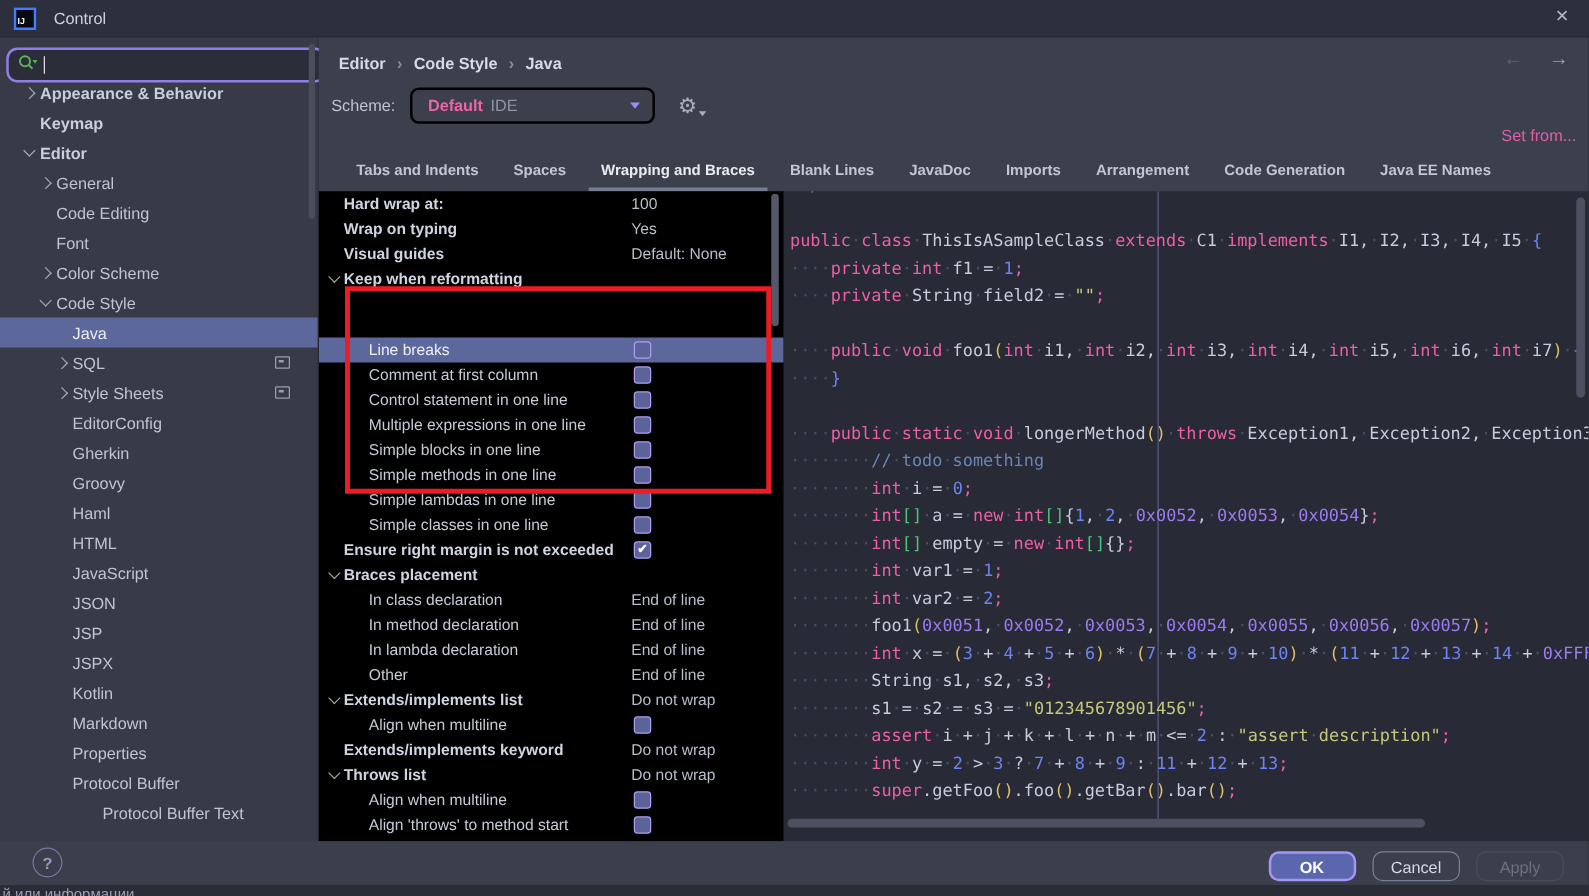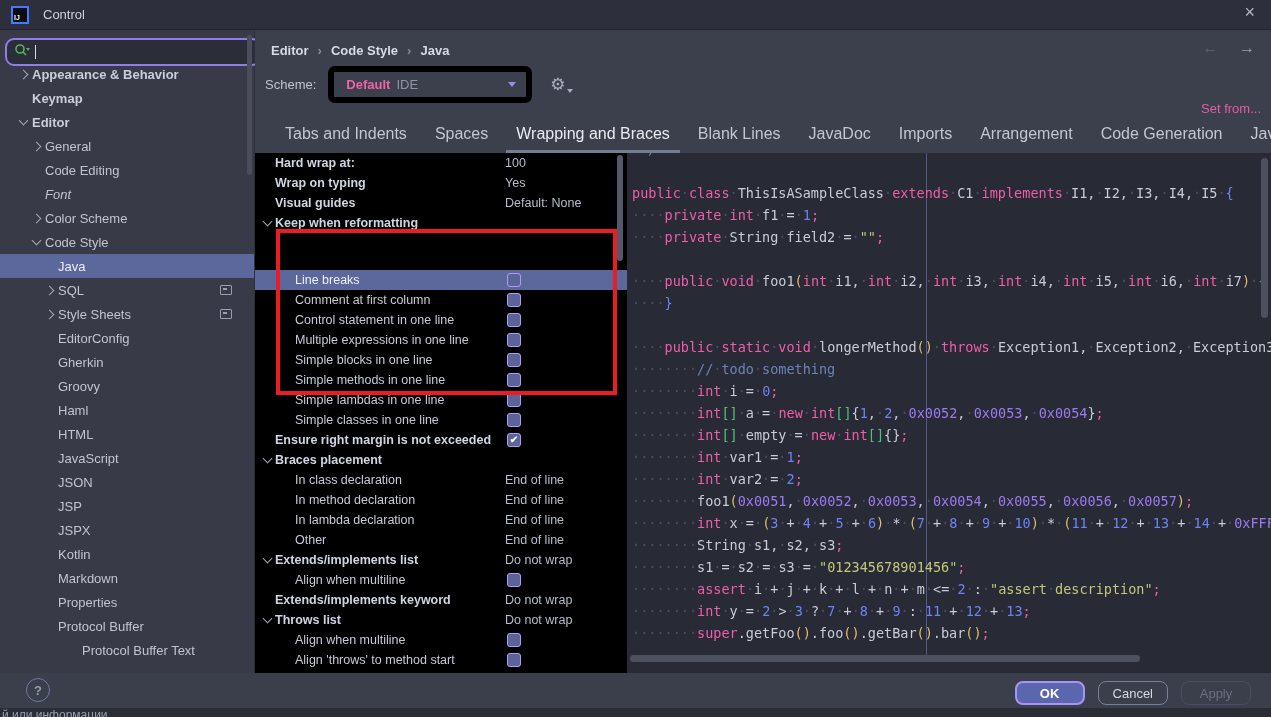--- a/index.html
+++ b/index.html
@@ -38,32 +38,32 @@
 
   
   .header{position:absolute;left:255px;top:30px;width:1016px;height:123px;background:#3C3F4C;}
   .breadcrumb{position:absolute;left:16px;top:13px;font-weight:bold;color:#D6DAE4;font-size:13px;}
   .bc-sep{color:#878D9C;margin:0 9px;}
   .nav-arrows{position:absolute;right:16px;top:9px;font-size:16px;}
   .nav-back{color:#5F6473;margin-right:16px;}
   .nav-fwd{color:#9AA1B3;}
   .scheme-row{position:absolute;left:10px;top:41px;height:27px;display:flex;align-items:center;font-size:13px;}
   .scheme-label{color:#BFC4D1;}
-  .scheme-select{margin-left:12px;width:168px;height:25px;border:6px solid #000000;border-radius:7px;
+  .scheme-select{margin-left:12px;width:168px;height:25px;border:2px solid #000000;border-radius:7px;
                  display:flex;align-items:center;padding:0 12px;position:relative;background:#3C3F4C;}
   .scheme-name{color:#ED63A6;font-weight:bold;}
   .scheme-suffix{color:#8F95A4;margin-left:6px;}
   .dd-arrow{position:absolute;right:10px;top:10px;width:0;height:0;border-left:4.5px solid transparent;
             border-right:4.5px solid transparent;border-top:5px solid #9B8CF0;}
   .gear{margin-left:18px;color:#A8AEBE;font-size:17px;position:relative;line-height:1;}
   .gear::after{content:"";position:absolute;right:-7px;bottom:0;width:0;height:0;
                border-left:3px solid transparent;border-right:3px solid transparent;border-top:4px solid #A8AEBE;}
   .set-from{position:absolute;right:10px;top:71px;color:#E05FA8;font-size:13px;}
   .tabs{position:absolute;left:20px;bottom:0;right:0;height:27px;display:flex;gap:8px;align-items:flex-end;}
-  .tab{padding:0 10px 7px;font-size:16px;color:#C1C6D2;border-bottom:3px solid transparent;white-space:nowrap;}
+  .tab{padding:0 10px 7px;font-size:12px;color:#C1C6D2;border-bottom:3px solid transparent;white-space:nowrap;font-weight:bold;}
   .tab.selected{color:#E9EBF1;border-bottom-color:#767D90;}
 
   
   .options{position:absolute;left:255px;top:153px;width:372px;height:520px;background:#000000;overflow:hidden;}
   .opt-row{height:20px;display:flex;align-items:center;position:relative;font-size:12.5px;color:#C6CAD6;padding-left:4px;}
   .opt-row.bold{font-weight:bold;color:#CFD4E0;}
   .opt-row.selected{background:#5C679C;color:#EDEFF5;margin-top:37px;}
   .opt-chev-slot{width:16px;display:inline-flex;justify-content:center;flex:none;}
   .opt-sp{width:20px;flex:none;}
   .opt-val{position:absolute;left:250px;color:#B7BDCA;font-weight:normal;}
@@ -147,21 +147,21 @@
         <div class="tree-row" style="padding-left: 27px;">
           <span class="chev-slot">
             <span class="chev right"></span>
           </span>
           <span>General</span>
         </div>
         <div class="tree-row" style="padding-left: 27px;">
           <span class="chev-slot"></span>
           <span>Code Editing</span>
         </div>
-        <div class="tree-row" style="padding-left: 27px; font-style: italic;">
+        <div class="tree-row" style="padding-left: 27px;">
           <span class="chev-slot"></span>
           <span>Font</span>
         </div>
         <div class="tree-row" style="padding-left: 27px;">
           <span class="chev-slot">
             <span class="chev right"></span>
           </span>
           <span>Color Scheme</span>
         </div>
         <div class="tree-row" style="padding-left: 27px;">

